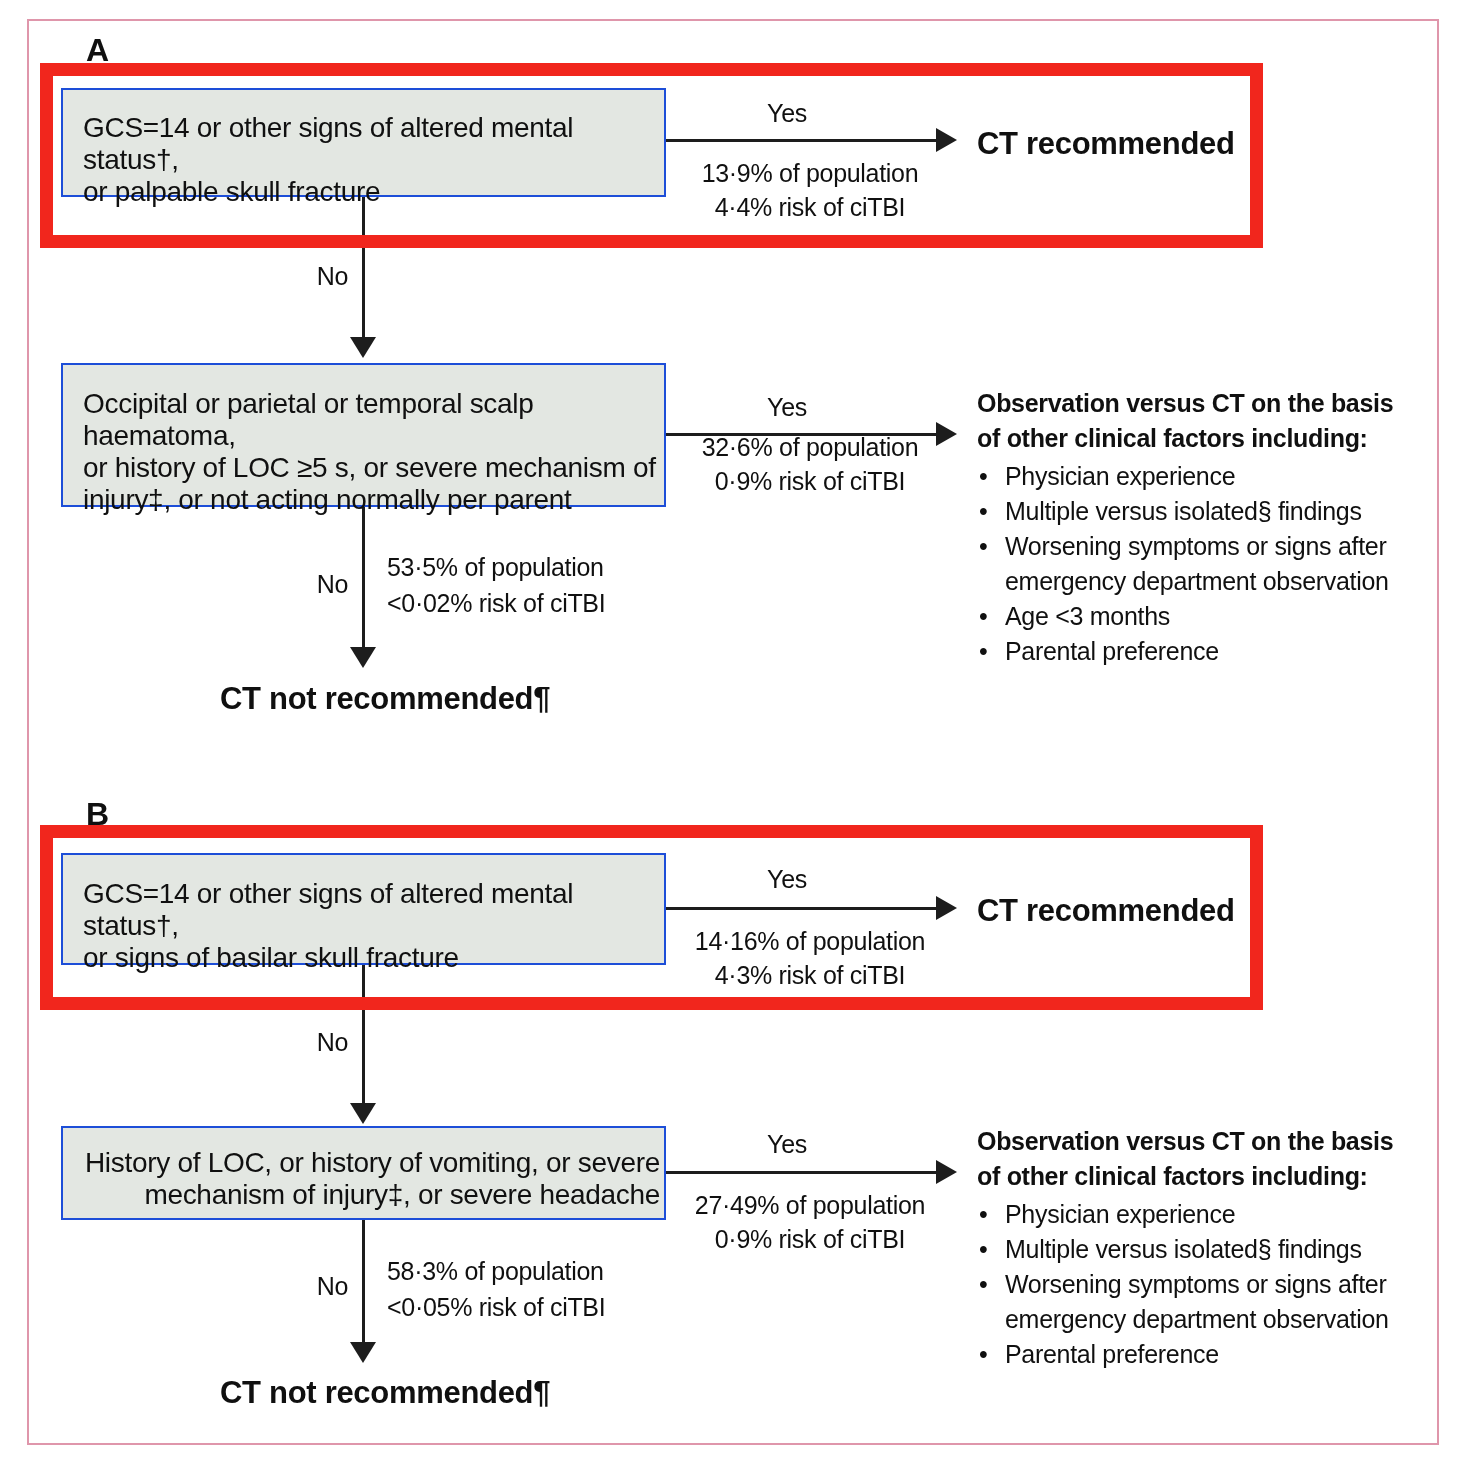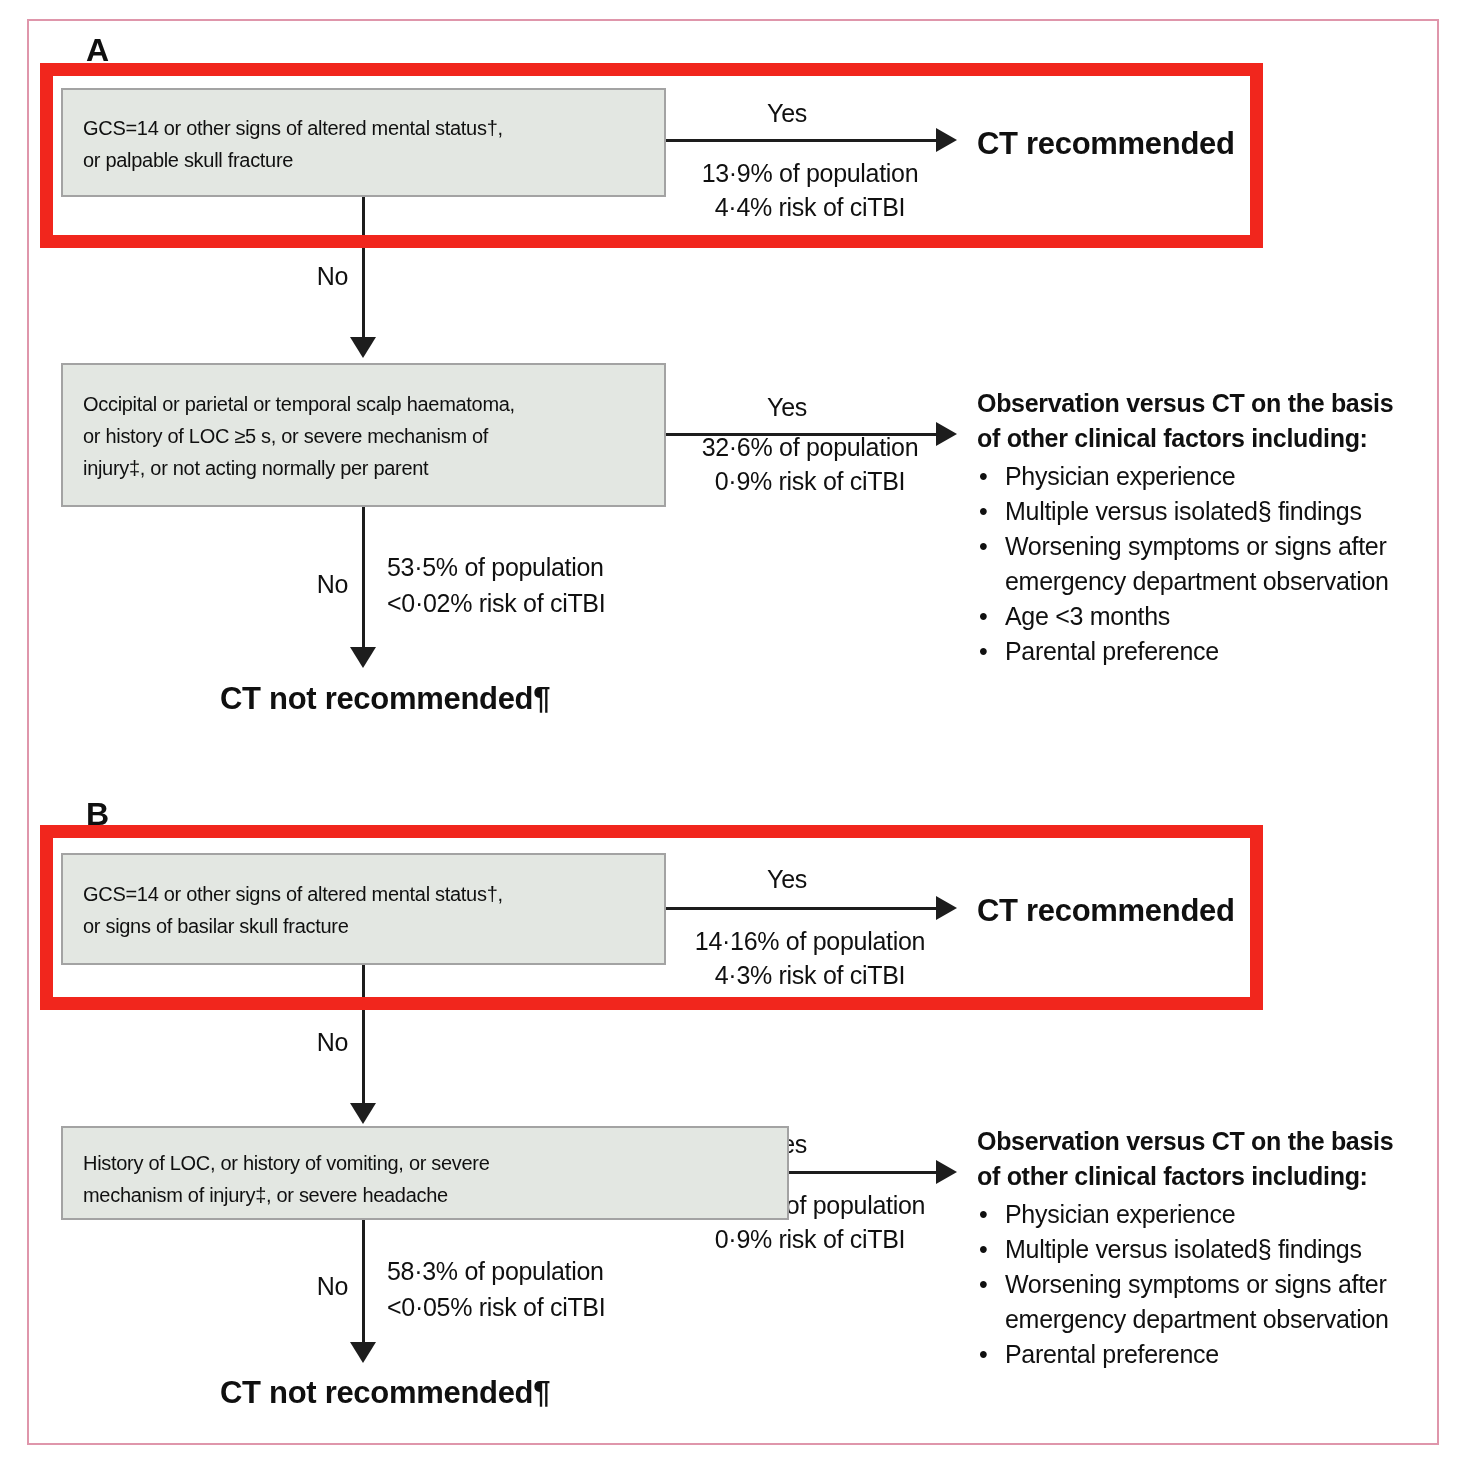--- a/index.html
+++ b/index.html
@@ -2,22 +2,22 @@
 <html><head>
 <meta charset="utf-8">
 <style>
   html,body{margin:0;padding:0;background:#ffffff;}
   .stage{position:relative;width:1468px;height:1484px;background:#ffffff;overflow:hidden;
          font-family:"Liberation Sans",sans-serif;color:#101010;letter-spacing:-0.3px;}
   .frame{position:absolute;left:27px;top:19px;width:1412px;height:1426px;
          border:2px solid #df96ab;box-sizing:border-box;}
   .panel-label{position:absolute;font-size:32px;font-weight:700;z-index:0;}
   .redbox{position:absolute;border:13px solid #f1261d;box-sizing:border-box;z-index:1;background:transparent;}
-  .gbox{position:absolute;background:#e3e7e2;border:2px solid #a3a3a3;box-sizing:border-box;
-        font-size:20px;line-height:32px;white-space:pre-line;z-index:2;}
+  .gbox{position:absolute;background:#e3e7e2;border:2px solid #1d4ed8;box-sizing:border-box;
+        font-size:28px;line-height:32px;white-space:pre-line;z-index:2;}
   .yes,.no{position:absolute;font-size:25px;text-align:center;}
   .no{text-align:right;}
   .hline{position:absolute;height:3px;background:#1d1d1d;}
   .vline{position:absolute;width:3px;background:#1d1d1d;}
   .hhead{position:absolute;width:0;height:0;border-top:12px solid transparent;
          border-bottom:12px solid transparent;border-left:21px solid #1d1d1d;}
   .vhead{position:absolute;width:0;height:0;border-left:13px solid transparent;
          border-right:13px solid transparent;border-top:21px solid #1d1d1d;}
   .stats{position:absolute;font-size:25px;line-height:34px;text-align:center;white-space:pre-line;}
   .stats-left{position:absolute;font-size:25px;line-height:36px;text-align:left;white-space:pre-line;}
@@ -55,21 +55,21 @@
   .red-b{left:40px;top:825px;width:1223px;height:185px;}
   .box-b1{left:61px;top:853px;width:605px;height:112px;padding:23px 4px 0 20px;}
   .yes-b1{left:737px;top:865px;width:100px;}
   .hline-b1{left:666px;top:907px;width:272px;}
   .hhead-b1{left:936px;top:896px;}
   .stats-b1{left:665px;top:924px;width:290px;}
   .out-b1{left:977px;top:893px;}
   .vline-b1{left:362px;top:965px;height:138px;}
   .vhead-b1{left:350px;top:1103px;}
   .no-b1{left:288px;top:1028px;width:60px;}
-  .box-b2{left:61px;top:1126px;width:728px;height:94px;padding:19px 4px 4px 20px;}
+  .box-b2{left:61px;top:1126px;width:605px;height:94px;padding:19px 4px 4px 20px;text-align:right;}
   .yes-b2{left:737px;top:1130px;width:100px;}
   .hline-b2{left:666px;top:1171px;width:272px;}
   .hhead-b2{left:936px;top:1160px;}
   .stats-b2{left:665px;top:1188px;width:290px;}
   .obs-b{left:977px;top:1124px;}
   .vline-b2{left:362px;top:1220px;height:122px;}
   .vhead-b2{left:350px;top:1342px;}
   .no-b2{left:288px;top:1272px;width:60px;}
   .stats2-b{left:387px;top:1253px;}
   .out-b2{left:220px;top:1375px;}

